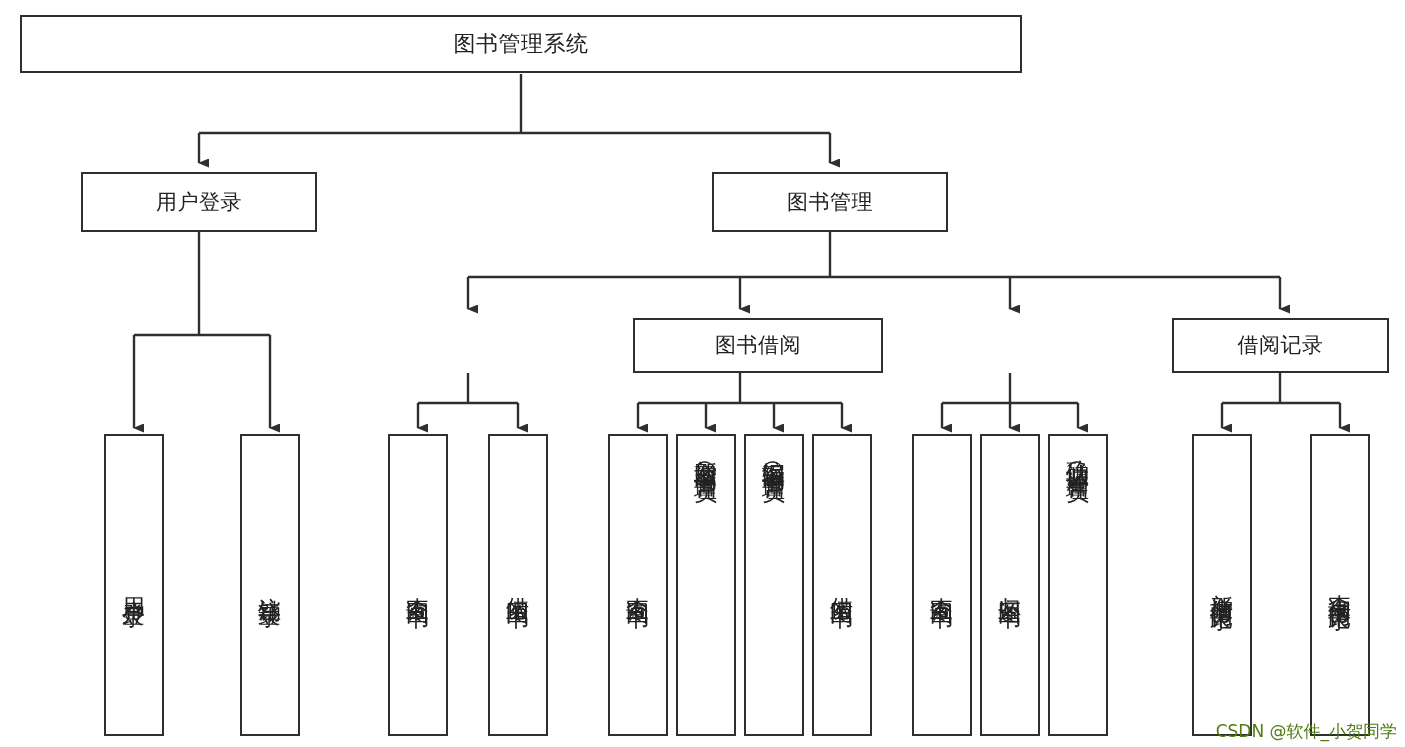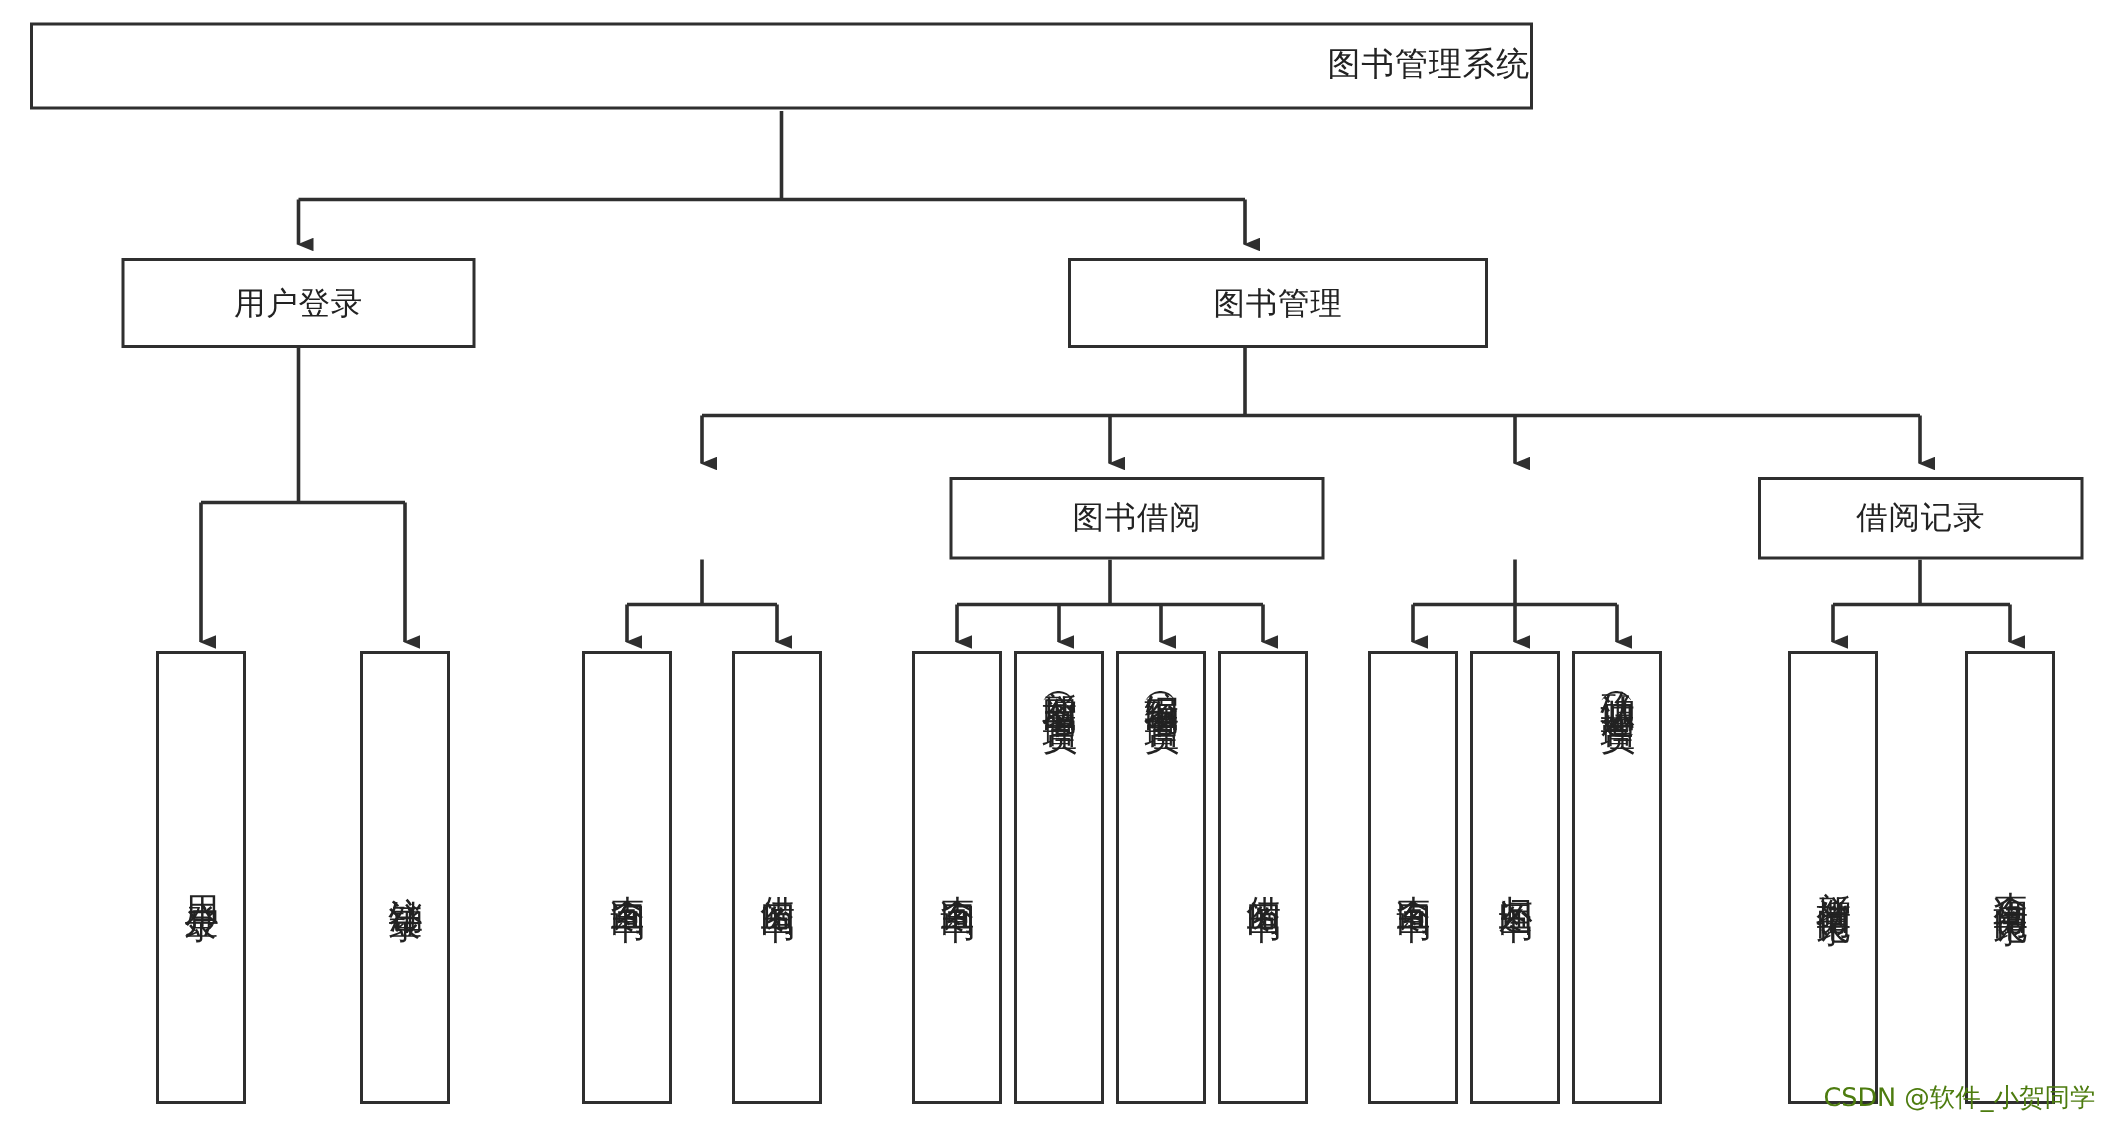--- a/index.html
+++ b/index.html
@@ -130,29 +130,29 @@
       <path d="M1078,403 L1078,428" marker-end="url(#arrowhead)"></path>
 
       <path d="M1280,373 L1280,403"></path>
       <path d="M1222,403 L1340,403"></path>
       <path d="M1222,403 L1222,428" marker-end="url(#arrowhead)"></path>
       <path d="M1340,403 L1340,428" marker-end="url(#arrowhead)"></path>
 
     </g>
   </svg>
 
-  <div class="node horiz root" style="left:20px; top:15px; width:1002px; height:58px;justify-content:flex-end;">
+  <div class="node horiz root" style="left:20px; top:15px; width:1002px; height:58px;">
     <span class="node-label">图书管理系统</span>
   </div>
 
   <div class="node horiz" style="left:81px; top:172px; width:236px; height:60px;">
     <span class="node-label">用户登录</span>
   </div>
 
-  <div class="node horiz" style="left:712px; top:172px; width:280px; height:60px;">
+  <div class="node horiz" style="left:712px; top:172px; width:236px; height:60px;">
     <span class="node-label">图书管理</span>
   </div>
 
 
   <div class="node horiz" style="left:633px; top:318px; width:250px; height:55px;">
     <span class="node-label">图书借阅</span>
   </div>
 
 
   <div class="node horiz" style="left:1172px; top:318px; width:217px; height:55px;">

